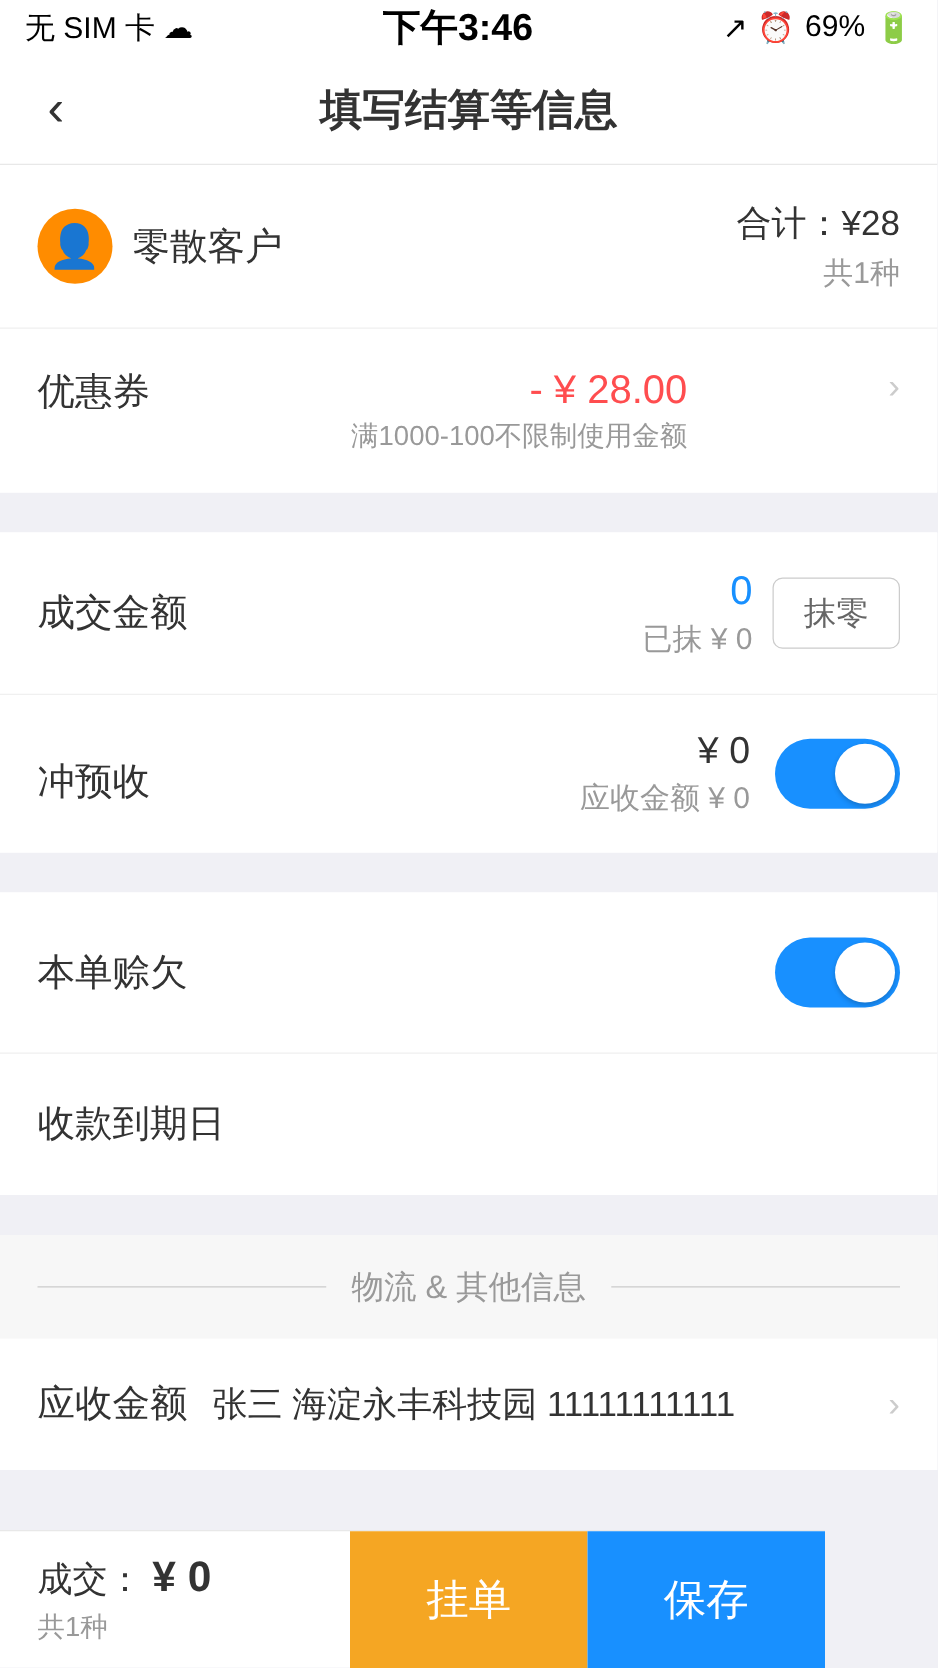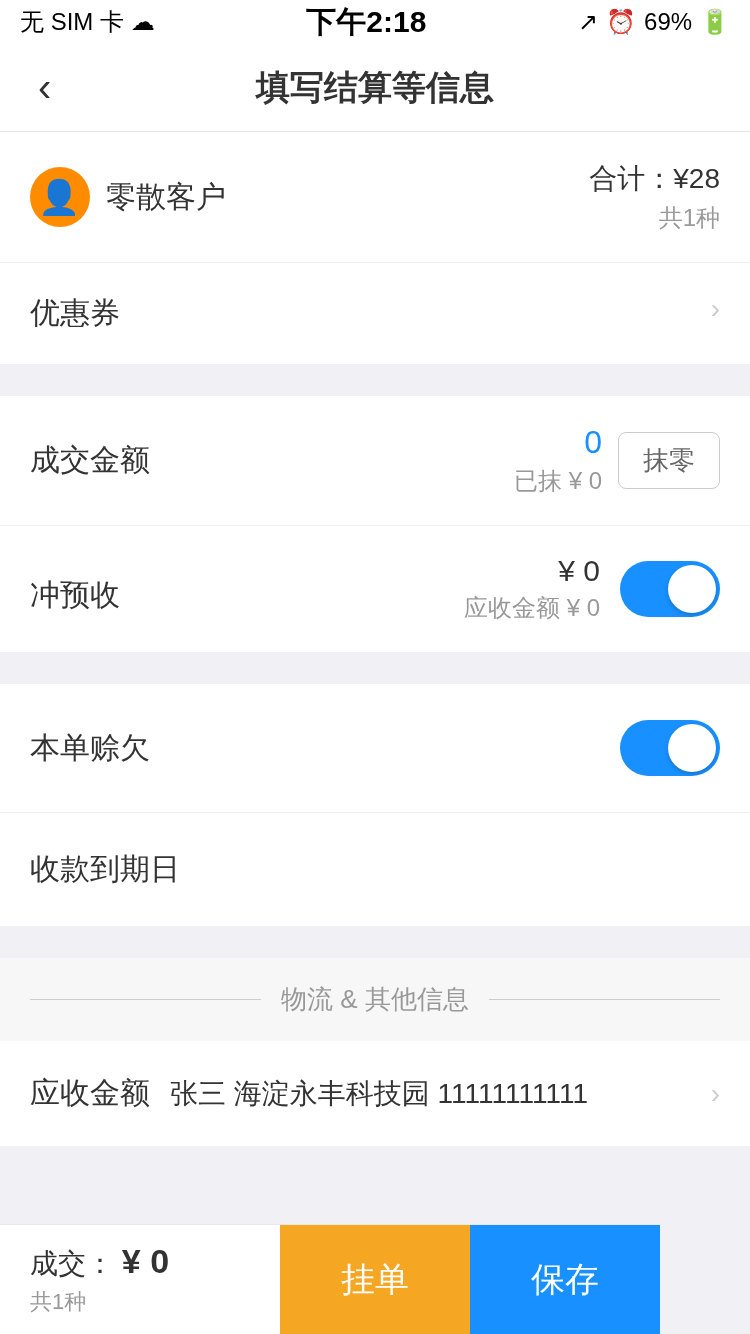--- a/index.html
+++ b/index.html
@@ -255,21 +255,21 @@
     .btn-hold { background: #f5a623; }
     .btn-save { background: #1890ff; }
   </style>
 </head>
 <body>
 
 <div class="status-bar">
   <div class="status-left">
     <span>无 SIM 卡  ☁</span>
   </div>
-  <div class="status-center">下午2:18</div>
+  <div class="status-center">下午3:46</div>
   <div class="status-right">
     <span>↗</span>
     <span>⏰</span>
     <span>69%</span>
     <span>🔋</span>
   </div>
 </div>
 
 <div class="nav-bar">
   <div class="nav-back">‹</div>
@@ -287,20 +287,24 @@
         <span class="customer-name">零散客户</span>
       </div>
       <div class="customer-right">
         <div class="total-amount">合计：¥28</div>
         <div class="total-count">共1种</div>
       </div>
     </div>
 
     <div class="coupon-row">
       <span class="coupon-label">优惠券</span>
+      <div class="coupon-right-wrap">
+        <div class="coupon-amount">- ¥ 28.00</div>
+        <div class="coupon-desc">满1000-100不限制使用金额</div>
+      </div>
       <span class="chevron-icon">›</span>
     </div>
   </div>
 
   <div class="section-divider"></div>
 
   <div class="section">
     <div class="form-row">
       <span class="form-label">成交金额</span>
       <div class="form-right">

